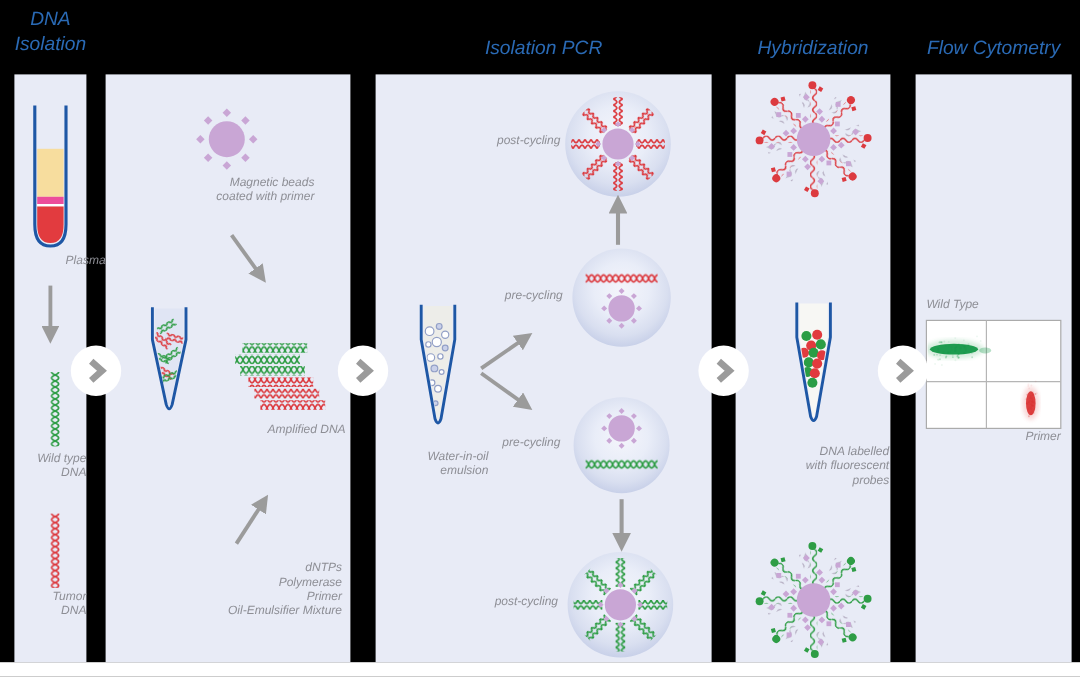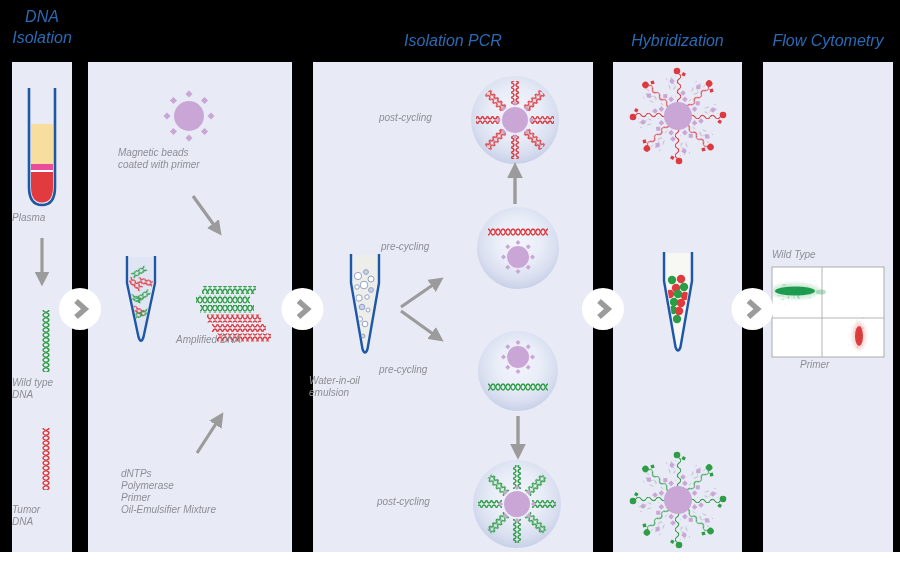--- a/index.html
+++ b/index.html
@@ -3,22 +3,22 @@
 <meta charset="utf-8">
 <style>
   html,body{margin:0;padding:0;background:#fff;}
   .stage{position:relative;width:900px;height:552px;background:#000000;overflow:hidden;
          font-family:"Liberation Sans",sans-serif;font-style:italic;}
   .panel{position:absolute;top:62px;height:493px;background:var(--panel_bg,#E8EBF6);}
   .gfx{position:absolute;left:0;top:0;pointer-events:none;}
   .title{position:absolute;color:var(--title_blue,#2A6AB5);font-size:16px;line-height:21px;
          text-align:center;white-space:pre-line;}
   .lbl{position:absolute;color:var(--label_grey,#8D8E95);font-size:10px;line-height:12px;
-       text-align:left;white-space:pre-line;}
-  .lbl.right{text-align:left;}
+       text-align:right;white-space:pre-line;}
+  .lbl.right{text-align:right;}
   .lbl.left{text-align:left;}
 </style>
 </head>
 <body>
 
 <div class="stage">
 
   <div class="panel" style="left:12px;width:60px"></div>
   <div class="panel" style="left:88px;width:204px"></div>
   <div class="panel" style="left:313px;width:280px"></div>
@@ -578,34 +578,37 @@
         <polyline points="748.5,301 757.5,309 748.5,317" fill="none" stroke="#9B9B9B" stroke-width="5.5"></polyline>
       </g>
   </svg>
 
   <div class="title" style="left:2px;top:6px;width:80px">DNA
 Isolation</div>
   <div class="title" style="left:373px;top:30px;width:160px">Isolation PCR</div>
   <div class="title" style="left:756px;top:30px;width:144px">Flow Cytometry</div>
   <div class="title" style="left:607px;top:30px;width:141px">Hybridization</div>
 
-  <div class="lbl" style="left:12px;top:212px;width:60px">Plasma</div>
+  <div class="lbl" style="left:28px;top:212px;width:60px">Plasma</div>
   <div class="lbl" style="left:12px;top:377px;width:60px">Wild type
 DNA</div>
-  <div class="lbl" style="left:12px;top:504px;width:60px">Tumor
+  <div class="lbl" style="left:12px;top:492px;width:60px">Tumor
 DNA</div>
   <div class="lbl" style="left:118px;top:147px;width:144px">Magnetic beads
 coated with primer</div>
-  <div class="lbl" style="left:176px;top:334px;width:112px">Amplified DNA</div>
+  <div class="lbl" style="left:176px;top:353px;width:112px">Amplified DNA</div>
   <div class="lbl" style="left:121px;top:468px;width:164px">dNTPs
 Polymerase
 Primer
 Oil-Emulsifier Mixture</div>
   <div class="lbl right" style="left:379px;top:112px;width:88px">post-cycling</div>
   <div class="lbl right" style="left:381px;top:241px;width:88px">pre-cycling</div>
-  <div class="lbl" style="left:309px;top:375px;width:82px">Water-in-oil
+  <div class="lbl" style="left:325px;top:375px;width:82px">Water-in-oil
 emulsion</div>
   <div class="lbl right" style="left:379px;top:364px;width:88px">pre-cycling</div>
   <div class="lbl right" style="left:377px;top:496px;width:88px">post-cycling</div>
+  <div class="lbl" style="left:615px;top:371px;width:126px">DNA labelled
+with fluorescent
+probes</div>
   <div class="lbl left" style="left:772px;top:249px;width:90px">Wild Type</div>
   <div class="lbl right" style="left:800px;top:359px;width:84px">Primer</div>
 
 </div>
 
 </body></html>

